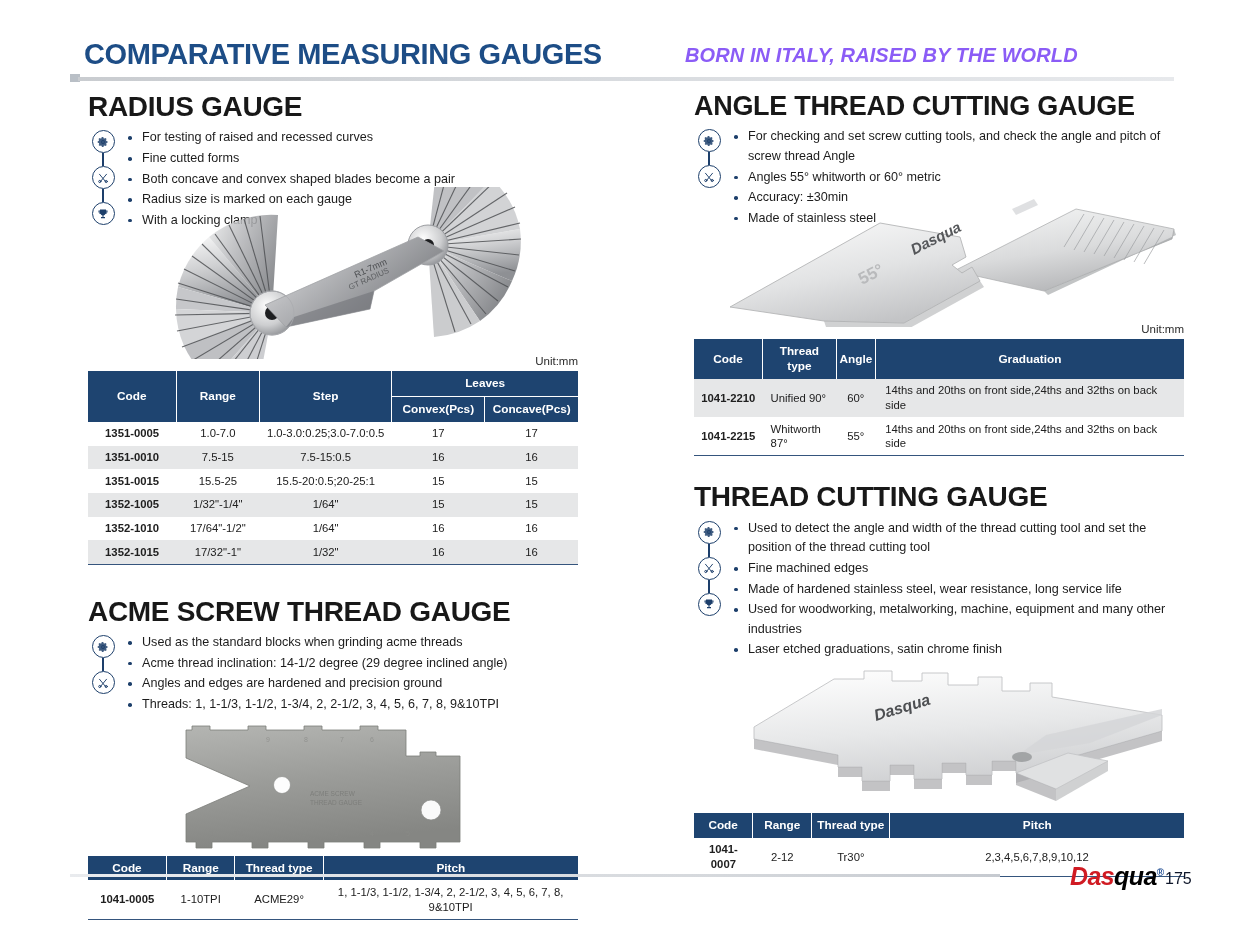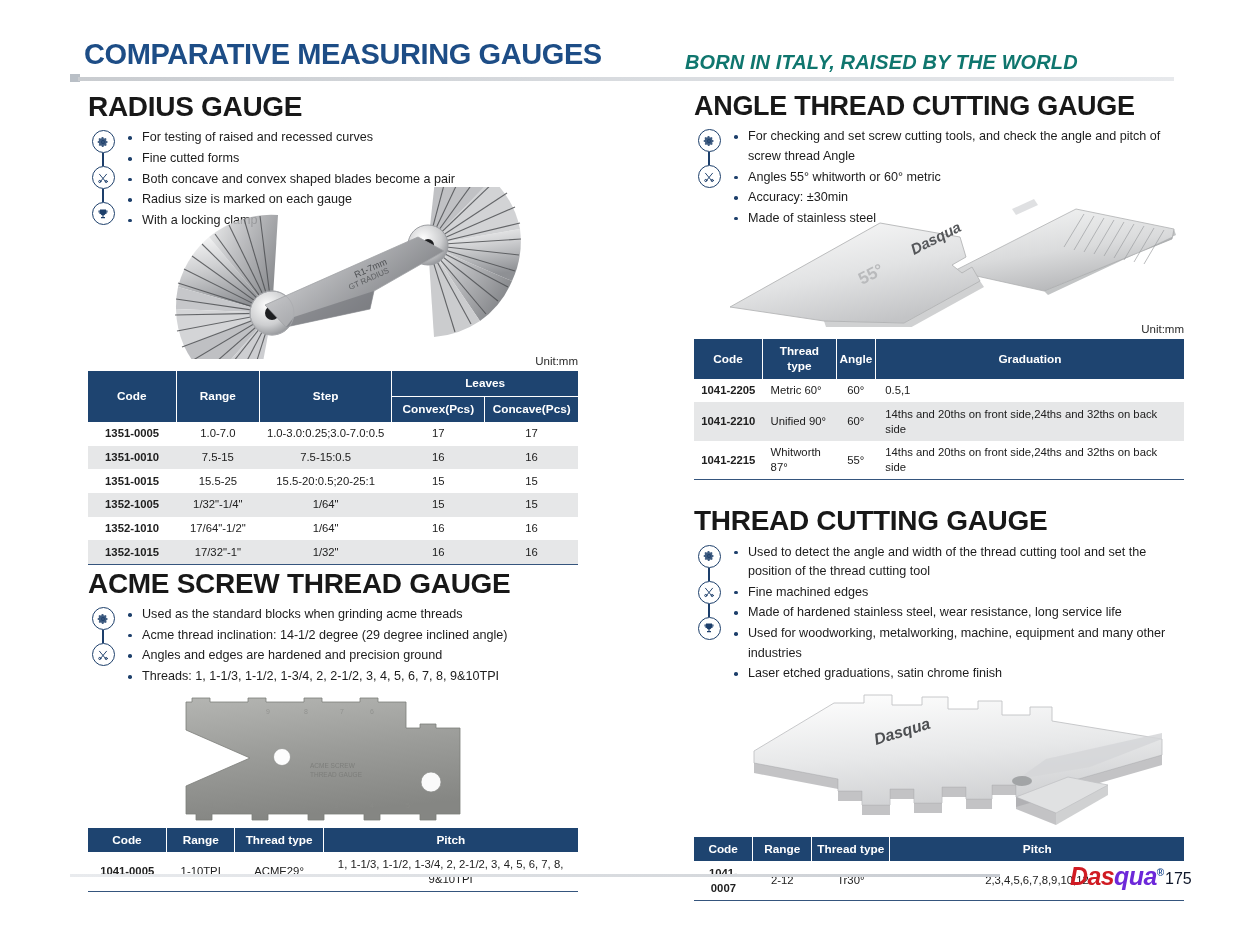--- a/index.html
+++ b/index.html
@@ -30,26 +30,26 @@
     top: 0px;
     font-size: 29px;
     font-weight: bold;
     letter-spacing: -0.4px;
     color: #1d4d86;
     white-space: nowrap;
   }
   .header-sub {
     position: absolute;
     left: 615px;
-    top: 13px;
+    top: 6px;
     font-size: 20px;
     font-weight: bold;
     font-style: italic;
     letter-spacing: 0.1px;
-    color: #0f766e;
+    color: #8b5cf6;
     white-space: nowrap;
   }
   .header-rule {
     position: absolute;
     left: 8px;
     top: 39px;
     width: 1096px;
     height: 4px;
     background: linear-gradient(to right, #c9ccd0 0%, #d7dade 45%, #e7e9ec 100%);
   }
@@ -197,21 +197,21 @@
     position: absolute;
     left: 1000px;
     top: -4px;
     font-size: 25px;
     font-weight: bold;
     font-style: italic;
     letter-spacing: -0.6px;
     white-space: nowrap;
   }
   .logo .das { color: #d01b23; }
-  .logo .qua { color: #6d28d9; }
+  .logo .qua { color: #000000; }
   .logo .reg {
     font-size: 10px;
     vertical-align: super;
     color: #1b4a91;
     font-style: normal;
   }
   .page-num {
     position: absolute;
     left: 1095px;
     top: 4px;
@@ -418,21 +418,21 @@
       <tr class="alt">
         <td class="code">1352-1015</td>
         <td>17/32"-1"</td>
         <td>1/32"</td>
         <td>16</td>
         <td>16</td>
       </tr>
     </tbody>
   </table>
 
-  <h2 class="sec-title" style="margin-top:4px;">ACME SCREW THREAD GAUGE</h2>
+  <h2 class="sec-title" style="margin-top:32px;">ACME SCREW THREAD GAUGE</h2>
 
   <div class="feature-block">
     <div class="icon-rail">
       <span class="rail-icon">
         <svg width="12" height="12" viewBox="0 0 24 24">
             <path fill="#1d3f6b" d="M12 8.2a3.8 3.8 0 1 0 0 7.6 3.8 3.8 0 0 0 0-7.6zm0 5.6a1.8 1.8 0 1 1 0-3.6 1.8 1.8 0 0 1 0 3.6z"></path>
             <path fill="#1d3f6b" d="M21 13.6v-3.2l-2.3-.5a7 7 0 0 0-.7-1.7l1.2-2-2.3-2.3-2 1.2a7 7 0 0 0-1.7-.7L12.6 2h-3.2l-.5 2.4a7 7 0 0 0-1.7.7l-2-1.2-2.3 2.3 1.2 2a7 7 0 0 0-.7 1.7L1.4 10.4v3.2l2.4.5c.16.6.4 1.17.7 1.7l-1.2 2 2.3 2.3 2-1.2c.53.3 1.1.54 1.7.7l.5 2.4h3.2l.5-2.4c.6-.16 1.17-.4 1.7-.7l2 1.2 2.3-2.3-1.2-2c.3-.53.54-1.1.7-1.7l2.4-.5z" opacity=".85"></path>
           </svg>
       </span>
       <span class="rail-dash"></span>
@@ -597,26 +597,20 @@
       </colgroup>
     <thead>
       <tr>
         <th class="first">Code</th>
         <th>Thread type</th>
         <th>Angle</th>
         <th class="last">Graduation</th>
       </tr>
     </thead>
     <tbody>
-      <tr>
-        <td class="code">1041-2205</td>
-        <td style="text-align:left;padding-left:8px;">Metric 60°</td>
-        <td>60°</td>
-        <td style="text-align:left;padding-left:10px;">0.5,1</td>
-      </tr>
       <tr class="alt">
         <td class="code">1041-2210</td>
         <td style="text-align:left;padding-left:8px;">Unified 90°</td>
         <td>60°</td>
         <td style="text-align:left;padding-left:10px;">14ths and 20ths on front side,24ths and 32ths on back side</td>
       </tr>
       <tr>
         <td class="code">1041-2215</td>
         <td style="text-align:left;padding-left:8px;">Whitworth 87°</td>
         <td>55°</td>

